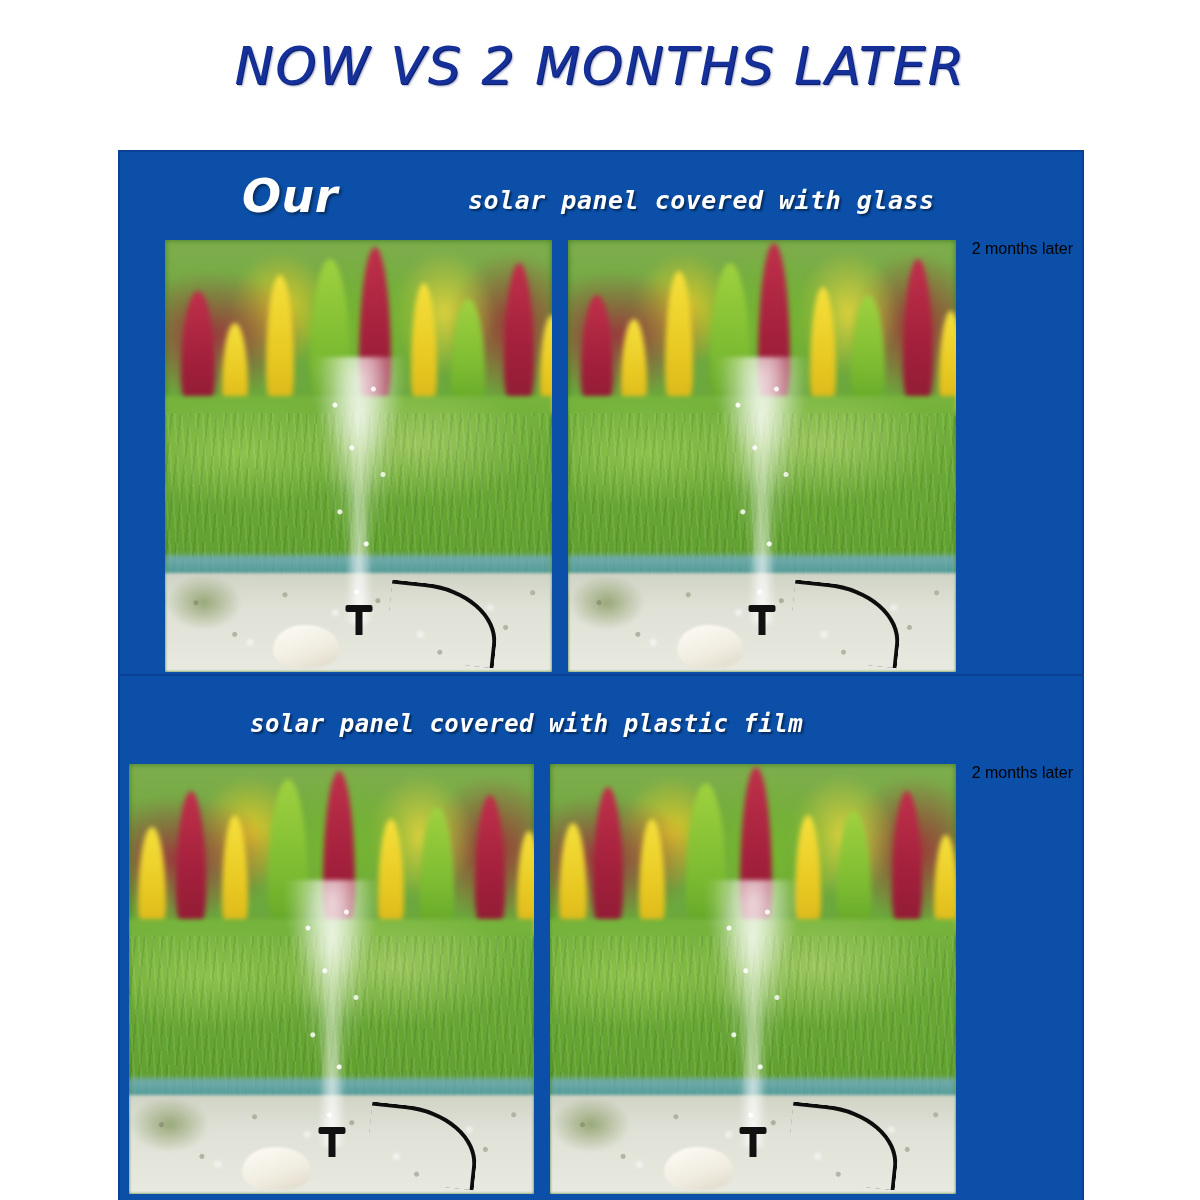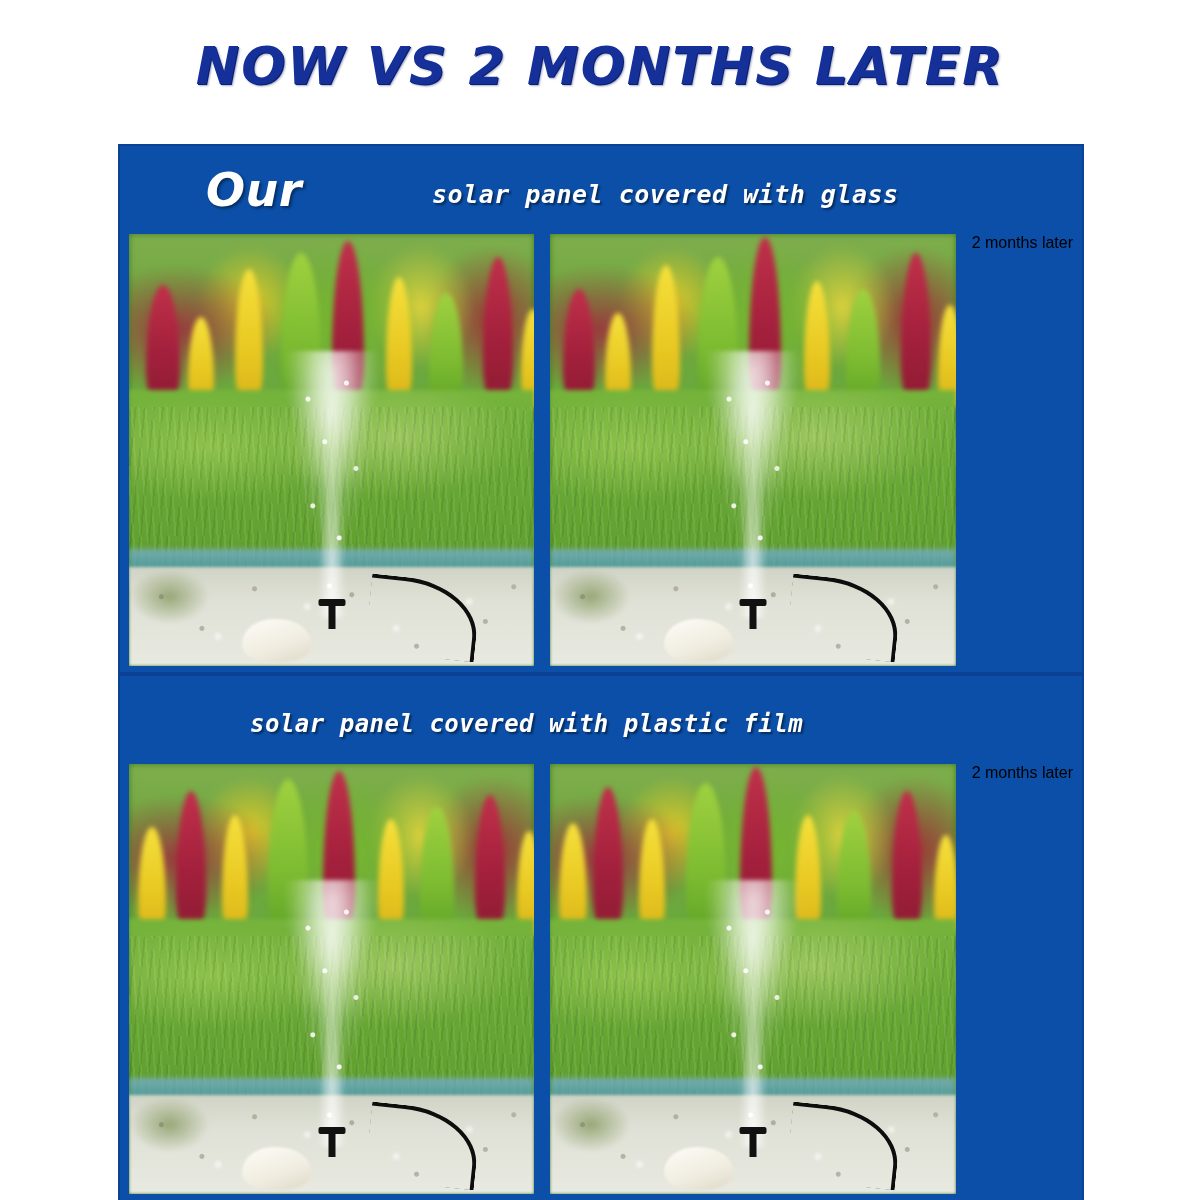--- a/index.html
+++ b/index.html
@@ -21,38 +21,38 @@
 
   
   .main-title {
     position: absolute;
     left: 0;
     top: 36px;
     width: 1200px;
     text-align: center;
     font-family: "DejaVu Sans", sans-serif;
     font-size: 52px;
-    font-weight: 700;
+    font-weight: 400;
     font-style: italic;
     letter-spacing: 2px;
     color: #16309a;
     white-space: nowrap;
     text-shadow: 1px 1px 0 #0c1f6e, 2px 2px 2px rgba(10,25,110,0.35);
   }
 
   
   .card {
     position: absolute;
     left: 118px;
     width: 966px;
     background: #0b4fa8;
     border: 2px solid #0a4195;
     overflow: hidden;
   }
-  .card--our    { top: 144px;  height: 530px; }
+  .card--our    { top: 150px;  height: 530px; padding-left: 36px; }
   .card--others { top: 674px;  height: 528px; }
 
   .card-header {
     position: relative;
     height: 88px;
     display: flex;
     align-items: center;
     padding-left: 86px;
   }
   .card--others .card-header { padding-left: 86px; }

